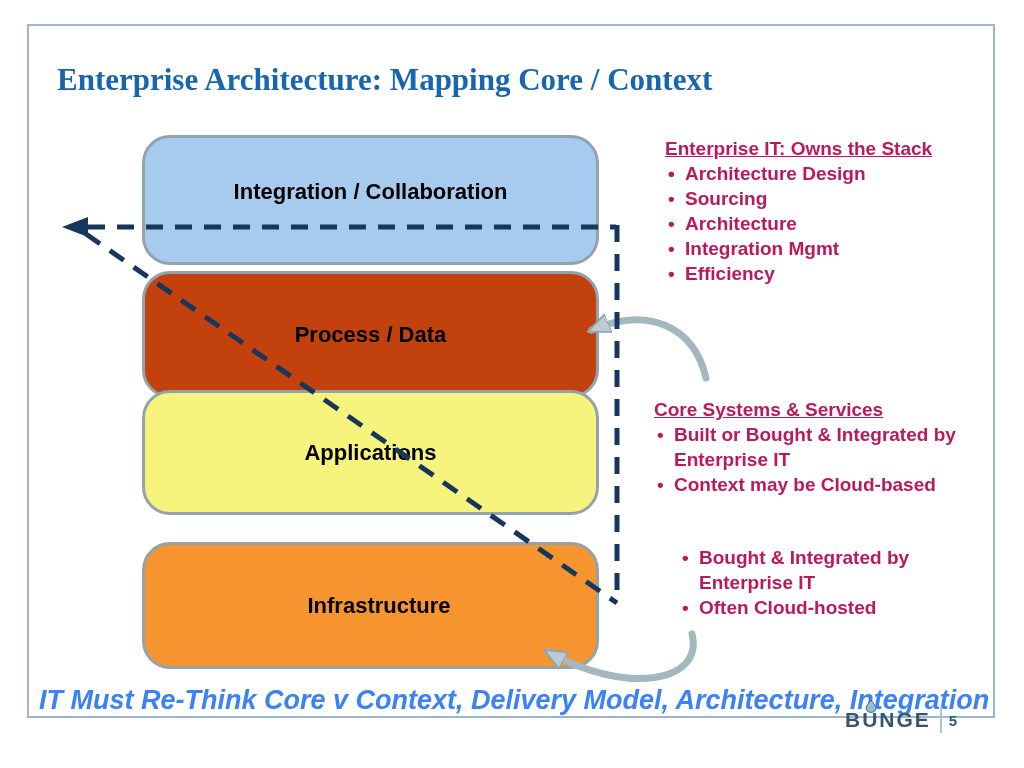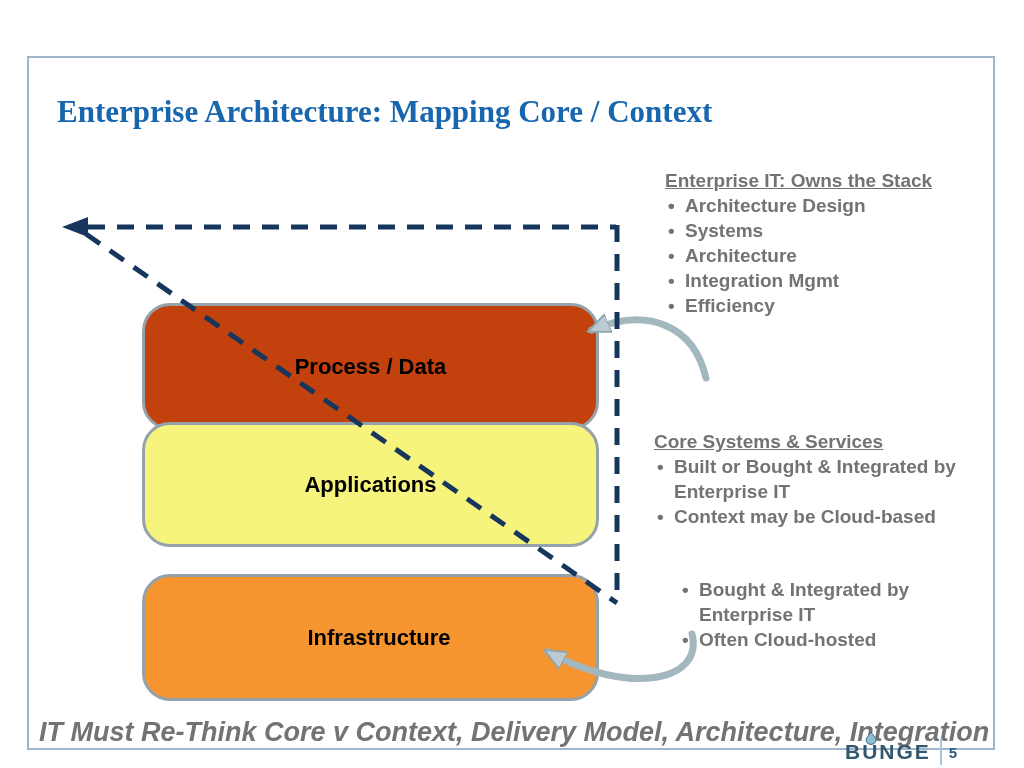--- a/index.html
+++ b/index.html
@@ -2,84 +2,87 @@
 <html><head>
 <meta charset="utf-8">
 <style>
   html,body{margin:0;padding:0;}
   body{
     width:1024px;height:768px;position:relative;background:#ffffff;
     font-family:"Liberation Sans", sans-serif;overflow:hidden;
   }
   .slide{
     position:absolute;left:27px;top:24px;width:968px;height:694px;
-    background:#ffffff;border:2px solid #9FB6CA;box-sizing:border-box;margin-top:32px;
+    background:#ffffff;border:2px solid #9FB6CA;box-sizing:border-box;
   }
   .title{
     position:absolute;left:28px;top:36px;width:800px;
     font-family:"Liberation Serif", serif;font-weight:bold;
     font-size:31px;color:#1766AE;letter-spacing:0px;
   }
   
   .stackbox{
     position:absolute;left:113px;width:457px;box-sizing:border-box;
     border:3px solid #94A2AC;border-radius:28px;
     display:flex;align-items:center;justify-content:center;
     font-weight:bold;font-size:22px;color:#000;
   }
   .b0{top:109px;height:130px;padding-bottom:16px;}
   .b1{top:245px;height:127px;}
   .b2{top:364px;height:125px;}
   .b3{top:516px;height:127px;}
   
-  .ann{position:absolute;color:#737373;font-weight:bold;font-size:19px;line-height:25px;}
+  .ann{position:absolute;color:#be185d;font-weight:bold;font-size:19px;line-height:25px;}
   .ann .hd{text-decoration:underline;white-space:nowrap;}
   .ann .bl{position:relative;padding-left:20px;}
   .ann .bl .dot{position:absolute;left:3px;top:0;}
   .a0{left:636px;top:110px;width:310px;}
   .a1{left:625px;top:371px;width:330px;}
   .a2{left:650px;top:519px;width:292px;}
   
   .overlay{position:absolute;left:0;top:0;width:1024px;height:768px;pointer-events:none;}
   
   .tagline{
     position:absolute;left:10px;top:659px;width:948px;text-align:center;
-    color:#737373;font-weight:bold;font-style:italic;font-size:27px;white-space:nowrap;
+    color:#3b82f6;font-weight:bold;font-style:italic;font-size:27px;white-space:nowrap;
   }
   
   .brand{position:absolute;left:816px;top:681px;display:flex;align-items:center;}
   .brand .word{
     position:relative;font-weight:bold;font-size:21px;letter-spacing:2px;color:#33586E;
   }
   .brand .leaf{position:absolute;left:20px;top:-8px;}
   .brand .sep{width:2px;height:26px;background:#AAC6DE;margin:0 7px 0 9px;}
   .brand .pg{font-size:15px;font-weight:bold;color:#2B5A83;}
 </style>
 </head>
 <body>
 
 <div class="slide">
 
   <div class="title">Enterprise Architecture: Mapping Core / Context</div>
 
+  <div class="stackbox b0" style="background: rgb(166, 203, 238);">
+    <span>Integration / Collaboration</span>
+  </div>
   <div class="stackbox b1" style="background: #c2410c;">
     <span>Process / Data</span>
   </div>
   <div class="stackbox b2" style="background: rgb(247, 244, 126);">
     <span>Applications</span>
   </div>
   <div class="stackbox b3" style="background: rgb(246, 149, 47); padding-left: 17px;">
     <span>Infrastructure</span>
   </div>
 
   <div class="ann a0">
     <div class="hd">Enterprise IT: Owns the Stack</div>
     <div class="bl"><span class="dot">•</span></div>
     <div class="bl"><span class="dot">•</span><span>Architecture Design</span></div>
-    <div class="bl"><span class="dot">•</span><span>Systems</span></div>
+    <div class="bl"><span class="dot">•</span><span>Sourcing</span></div>
     <div class="bl"><span class="dot">•</span><span>Architecture</span></div>
     <div class="bl"><span class="dot">•</span><span>Integration Mgmt</span></div>
     <div class="bl"><span class="dot">•</span><span>Efficiency</span></div>
   </div>
 
   <div class="ann a1">
     <div class="hd">Core Systems &amp; Services</div>
     <div class="bl"><span class="dot">•</span><span>Built or Bought &amp; Integrated by Enterprise IT</span></div>
     <div class="bl"><span class="dot">•</span><span>Context may be Cloud-based</span></div>
   </div>

